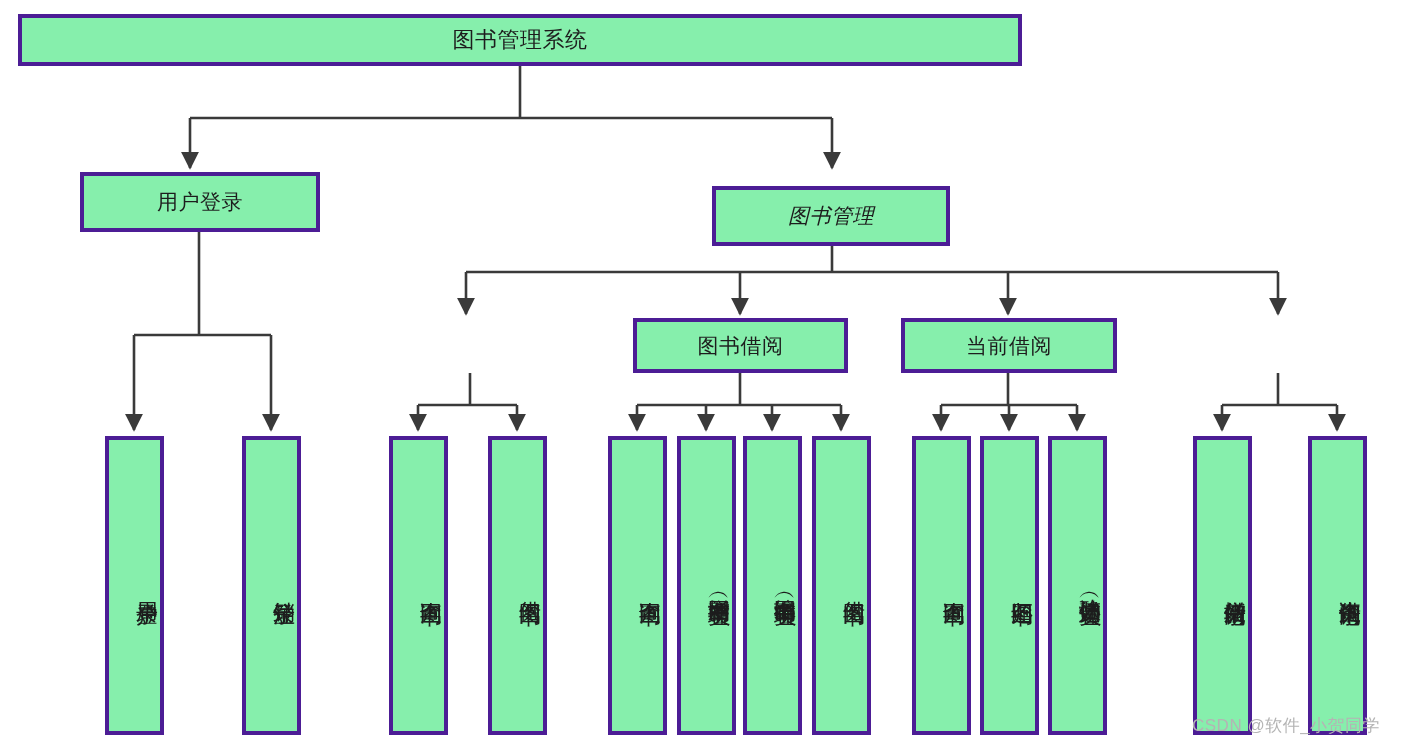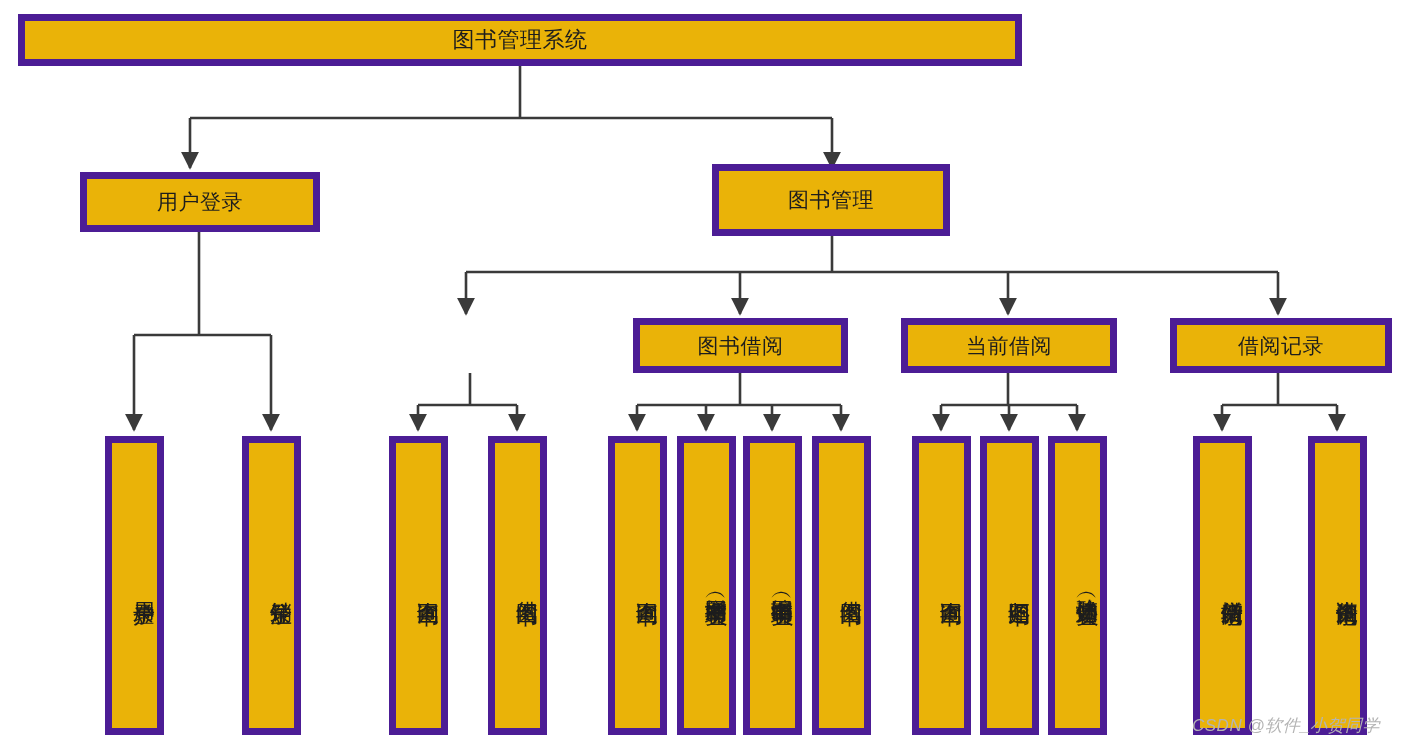--- a/index.html
+++ b/index.html
@@ -22,22 +22,22 @@
     position: absolute;
     left: 0;
     top: 0;
     width: 1405px;
     height: 747px;
     pointer-events: none;
   }
   .node {
     position: absolute;
     box-sizing: border-box;
-    background: #eab308;
-    border: 7px solid #4c1d95;
+    background: #86efac;
+    border: 4px solid #4c1d95;
     display: flex;
     align-items: center;
     justify-content: center;
     color: #1d1d1d;
     text-align: center;
   }
   .node.horiz {
     font-size: 21px;
     letter-spacing: 0.5px;
     line-height: 1.1;
@@ -59,21 +59,20 @@
   .node.vert .vtext {
     display: block;
   }
   .watermark {
     position: absolute;
     font-size: 17px;
     color: #b4b4b4;
     letter-spacing: 0.5px;
     white-space: nowrap;
     user-select: none;
-    font-style: italic;
   }
 </style>
 </head>
 <body>
 
 <div id="canvas">
 
   <svg id="wires" viewBox="0 0 1405 747" xmlns="http://www.w3.org/2000/svg">
     <defs>
       <marker id="arrow" viewBox="0 0 10 10" refX="9" refY="5" markerWidth="7" markerHeight="7" orient="auto-start-reverse">
@@ -124,32 +123,29 @@
     </g>
   </svg>
 
   <div class="node horiz title" style="left:18px; top:14px; width:1004px; height:52px;">
     <span>图书管理系统</span>
   </div>
 
   <div class="node horiz" style="left:80px; top:172px; width:240px; height:60px;">
     <span>用户登录</span>
   </div>
-  <div class="node horiz" style="left:712px; top:164px; width:238px; height:72px;">
+  <div class="node horiz" style="left:712px; top:186px; width:238px; height:60px;font-style:italic;">
     <span>图书管理</span>
   </div>
 
   <div class="node horiz" style="left:901px; top:318px; width:216px; height:55px;">
     <span>当前借阅</span>
   </div>
   <div class="node horiz" style="left:633px; top:318px; width:215px; height:55px;">
     <span>图书借阅</span>
-  </div>
-  <div class="node horiz" style="left:1170px; top:318px; width:222px; height:55px;">
-    <span>借阅记录</span>
   </div>
 
   <div class="node vert" style="left:105px; top:436px; width:59px; height:299px;">
     <span class="vtext">用户登录</span>
   </div>
   <div class="node vert" style="left:242px; top:436px; width:59px; height:299px;">
     <span class="vtext">注销登录</span>
   </div>
 
   <div class="node vert" style="left:389px; top:436px; width:59px; height:299px;">

